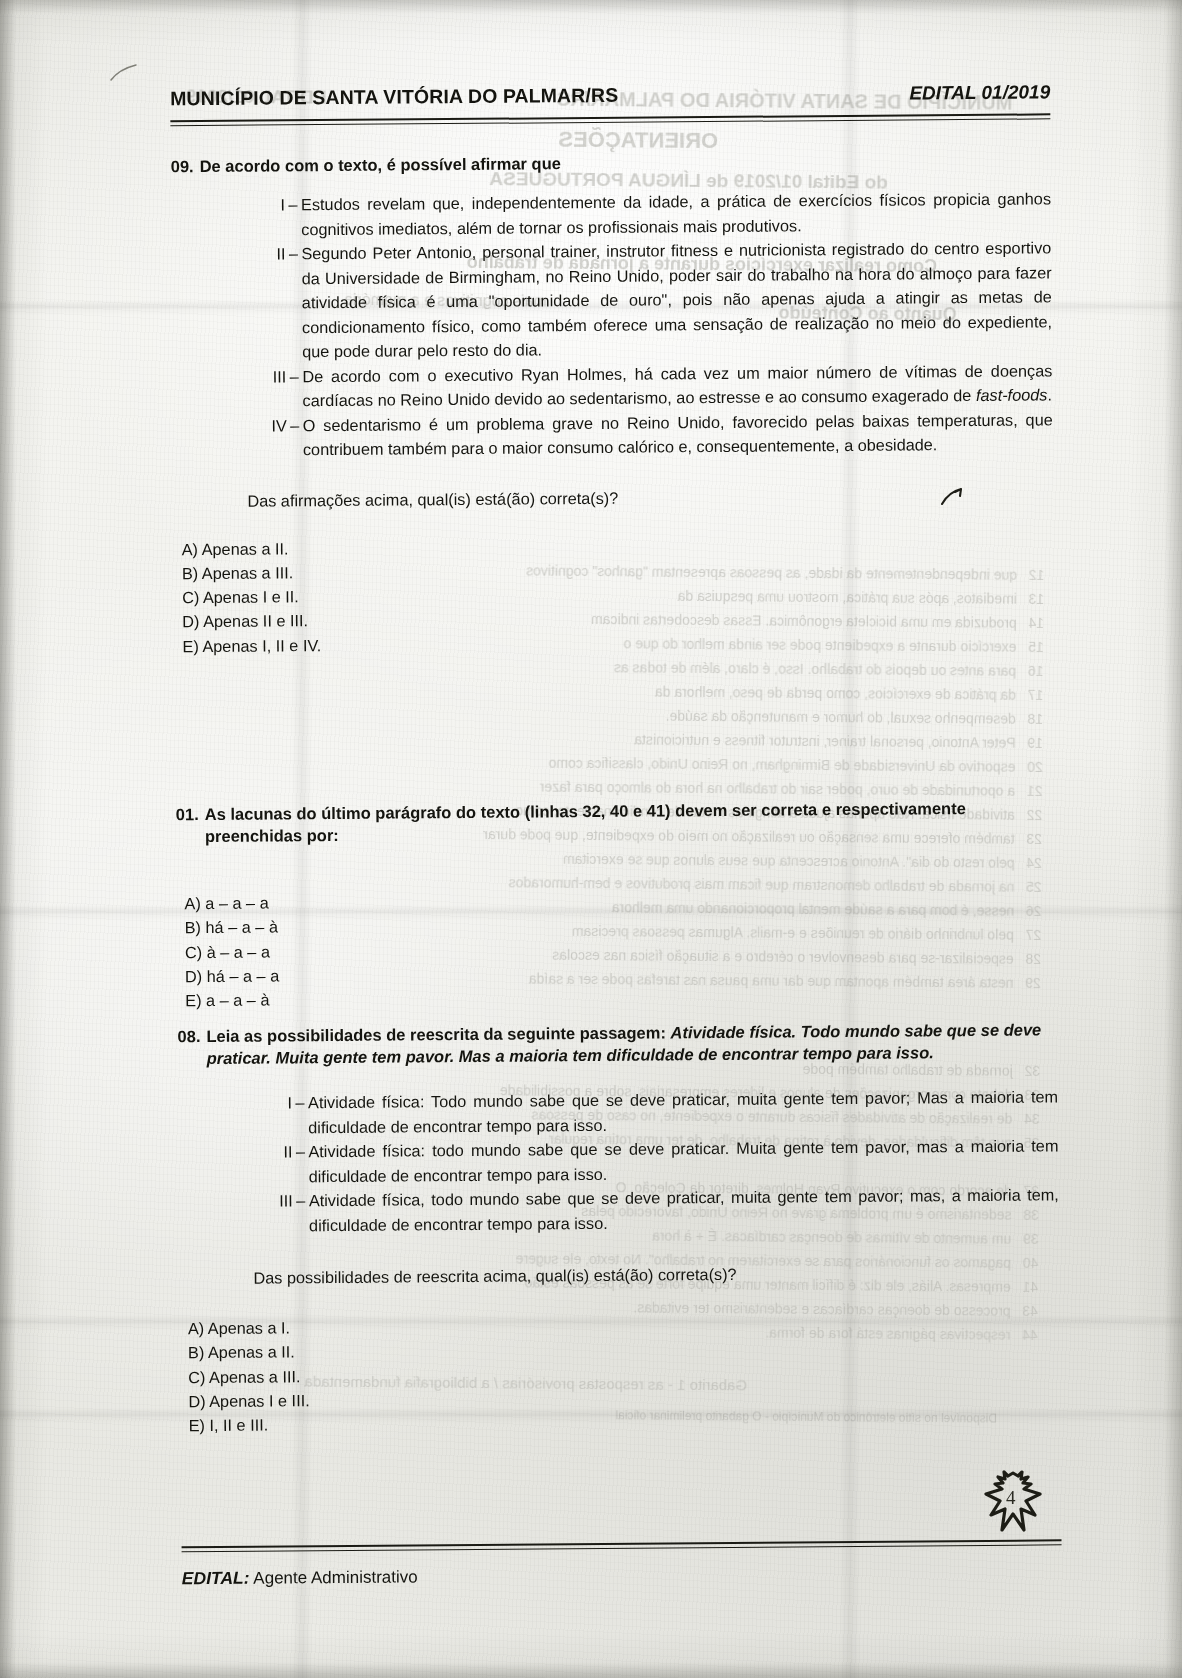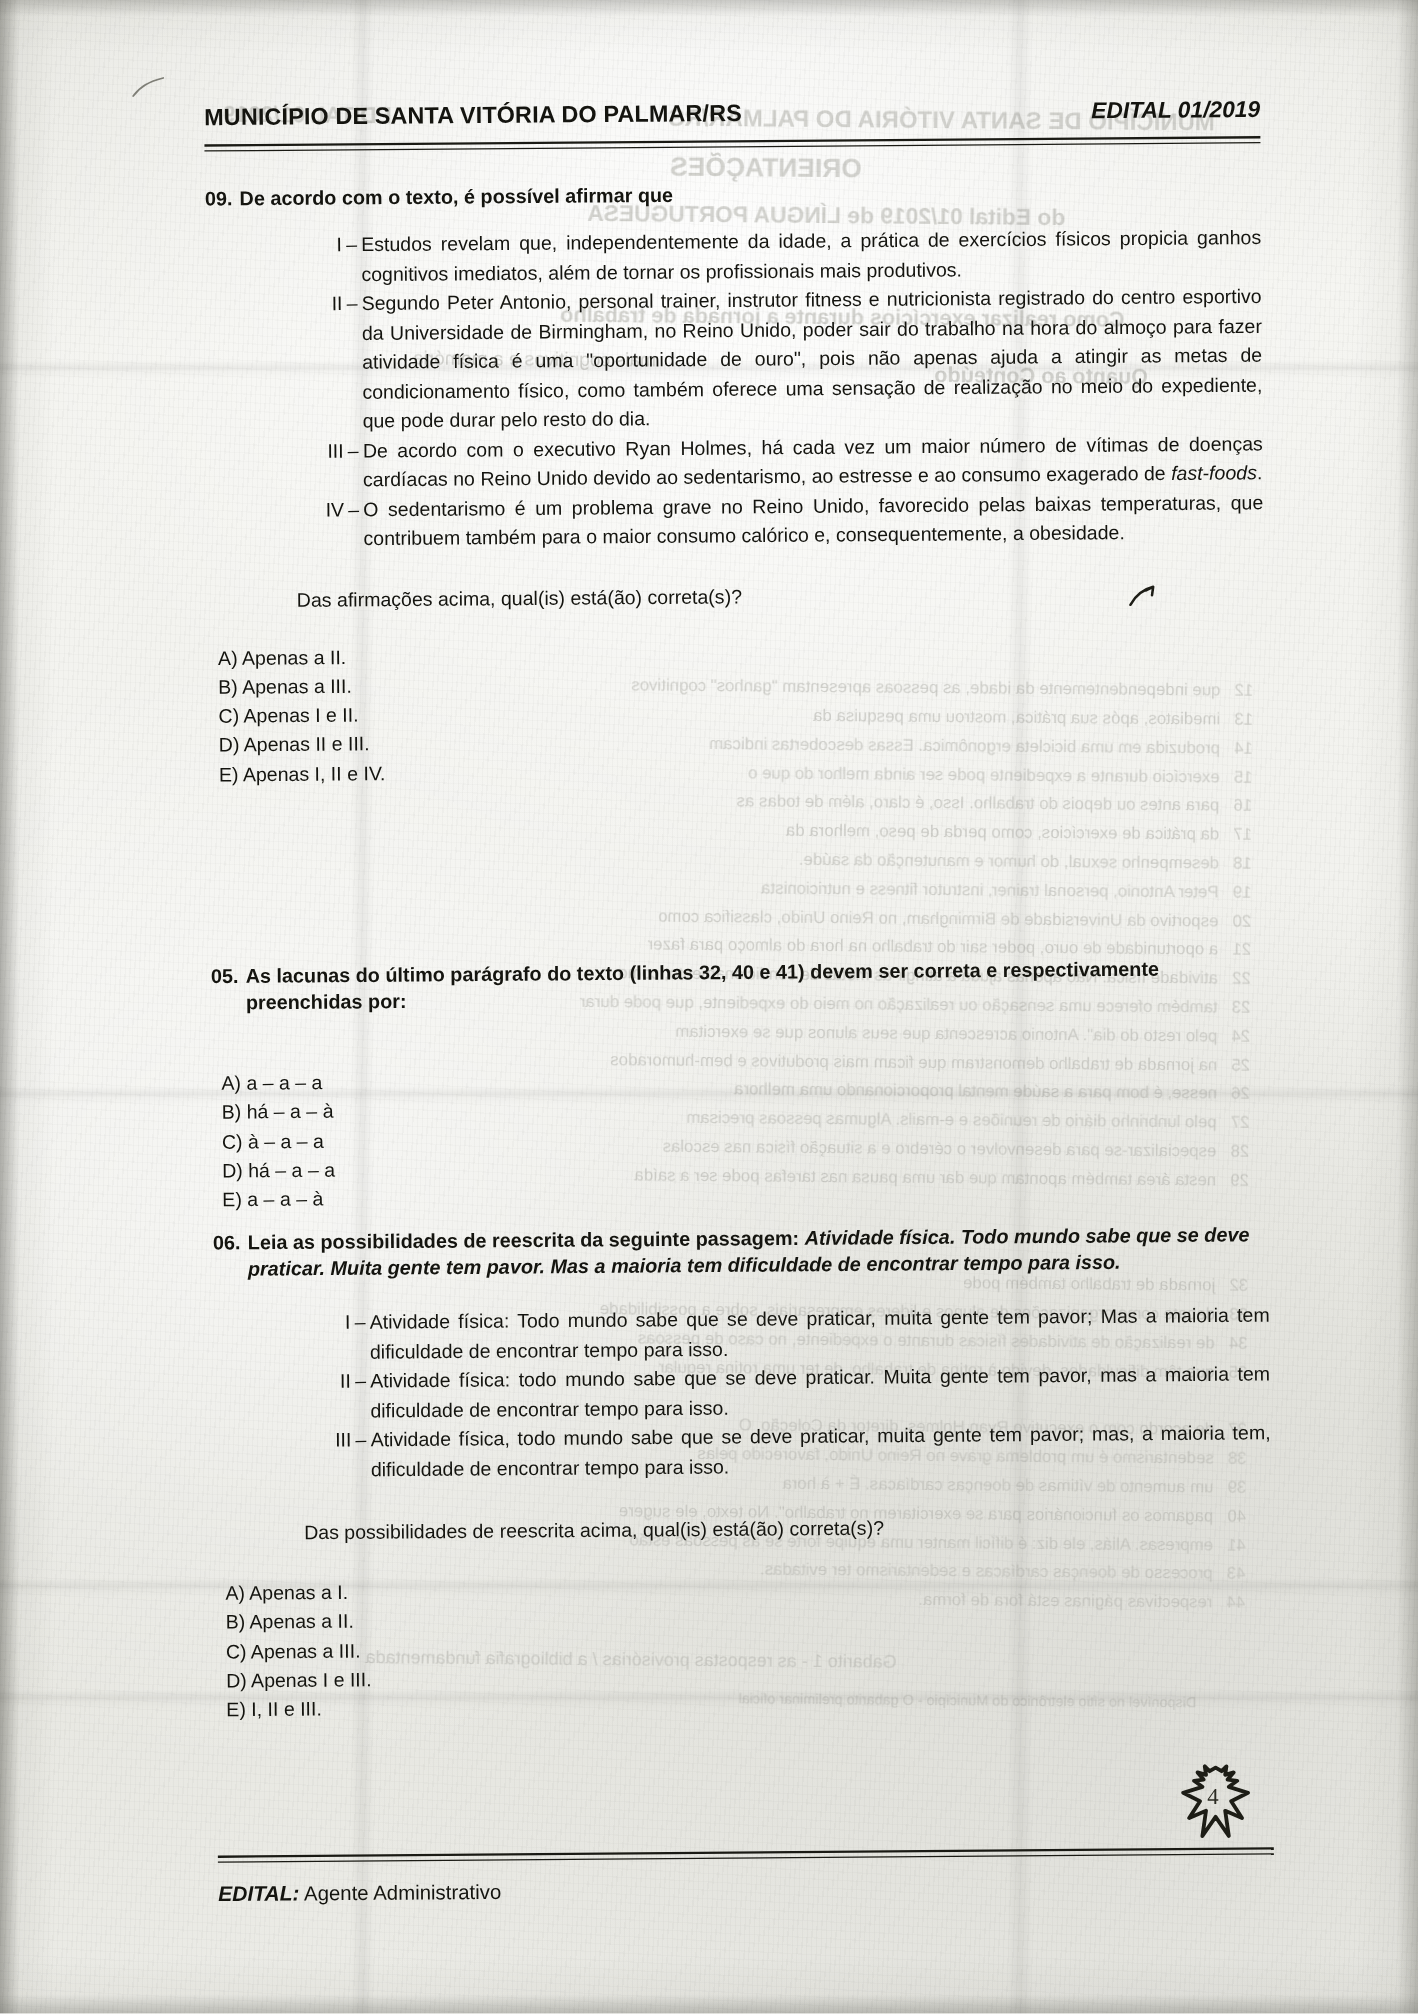--- a/index.html
+++ b/index.html
@@ -219,36 +219,36 @@
       <div>A) Apenas a II.</div>
       <div>B) Apenas a III.</div>
       <div>C) Apenas I e II.</div>
       <div>D) Apenas II e III.</div>
       <div>E) Apenas I, II e IV.</div>
     </div>
   </div>
 
   <div class="q" style="left:176px;top:800px;width:880px;">
     <div class="q-stem">
-      <span class="q-num">05.</span>
+      <span class="q-num">01.</span>
       <span class="q-txt">As lacunas do último parágrafo do texto (linhas 32, 40 e 41) devem ser correta e respectivamente preenchidas por:</span>
     </div>
 
     <div class="opts" style="margin-top:44px;padding-left:8px;">
       <div>A) a – a – a</div>
       <div>B) há – a – à</div>
       <div>C) à – a – a</div>
       <div>D) há – a – a</div>
       <div>E) a – a – à</div>
     </div>
   </div>
 
   <div class="q" style="left:176px;top:1022px;width:880px;">
     <div class="q-stem">
-      <span class="q-num">06.</span>
+      <span class="q-num">08.</span>
       <span class="q-txt"><span>Leia as possibilidades de reescrita da seguinte passagem: </span><span class="it">Atividade física. Todo mundo sabe que se deve praticar. Muita gente tem pavor. Mas a maioria tem dificuldade de encontrar tempo para isso.</span></span>
     </div>
 
     <div class="items" style="padding-left:74px;margin-top:22px;">
       <div class="item">
         <span class="rn">I</span>
         <span class="dash">–</span>
         <span class="bd">Atividade física: Todo mundo sabe que se deve praticar, muita gente tem pavor; Mas a maioria tem dificuldade de encontrar tempo para isso.</span>
       </div>
       <div class="item">

